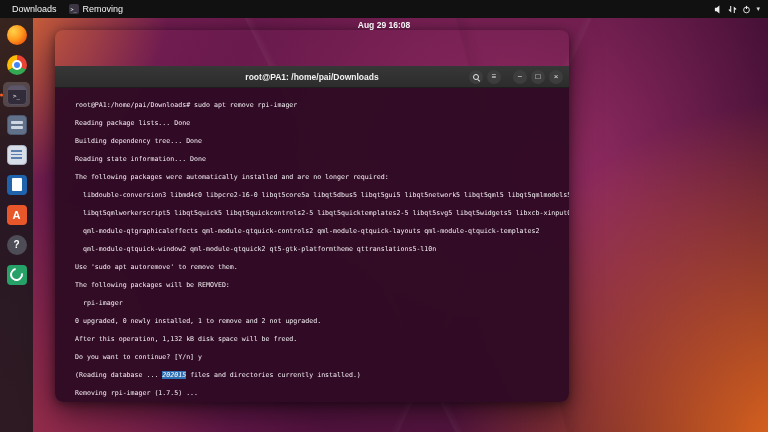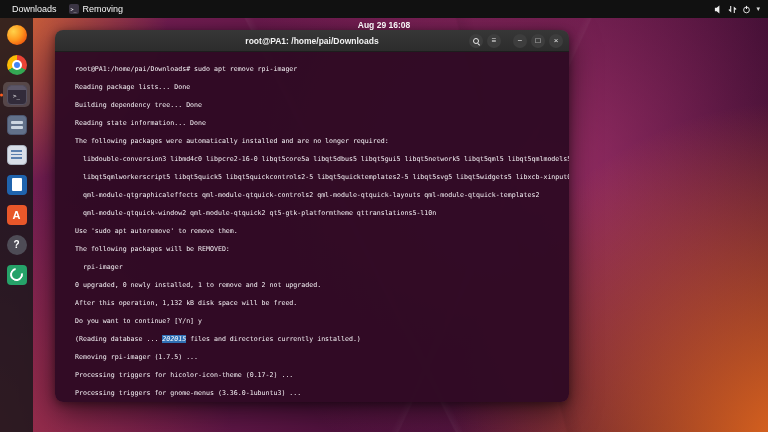--- a/index.html
+++ b/index.html
@@ -67,21 +67,21 @@
   .ic-help{border-radius:50%;background:#4e4c56;color:#fff;font-weight:bold;font-size:10px;}
   .ic-updater{background:#26a269;position:relative;}
   .ic-updater::after{content:"";width:9px;height:9px;border:2px solid #fff;border-radius:50%;
     border-top-color:transparent;transform:rotate(35deg);}
 
   
   .window{position:absolute;left:55px;top:30px;width:514px;height:372px;border-radius:8px;
     box-shadow:0 10px 30px rgba(0,0,0,.55), 0 2px 8px rgba(0,0,0,.4);z-index:30;
     display:flex;flex-direction:column;overflow:hidden;}
   .titlebar{height:21px;background:linear-gradient(#373737,#2c2c2c);display:flex;
-    align-items:center;position:relative;flex:0 0 auto;border-bottom:1px solid #1d1d1d;}
+    align-items:center;position:relative;flex:0 0 auto;border-bottom:1px solid #1d1d1d;margin-top:36px;}
   .title{position:absolute;left:50%;transform:translateX(-50%);color:#f2f2f2;
     font-size:8.5px;font-weight:bold;white-space:nowrap;}
   .tb-buttons{margin-left:auto;display:flex;align-items:center;gap:4px;padding-right:6px;}
   .wbtn{width:14px;height:14px;border-radius:50%;background:#3d3d3d;color:#e8e8e8;
     display:flex;align-items:center;justify-content:center;font-size:8px;line-height:1;}
   .wbtn.gap{margin-left:8px;}
   .magnifier{position:relative;width:6px;height:6px;border:1px solid #e8e8e8;
     border-radius:50%;box-sizing:border-box;}
   .magnifier::after{content:"";position:absolute;left:4px;top:4px;width:3px;height:1px;
     background:#e8e8e8;transform:rotate(45deg);transform-origin:0 0;}

